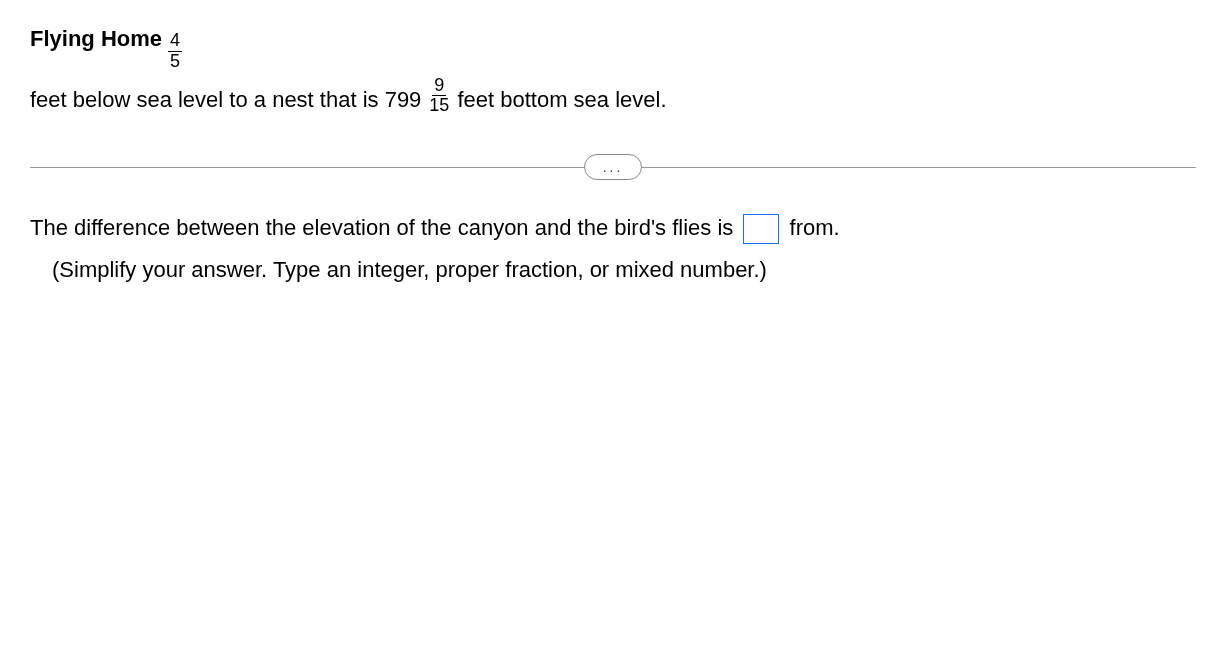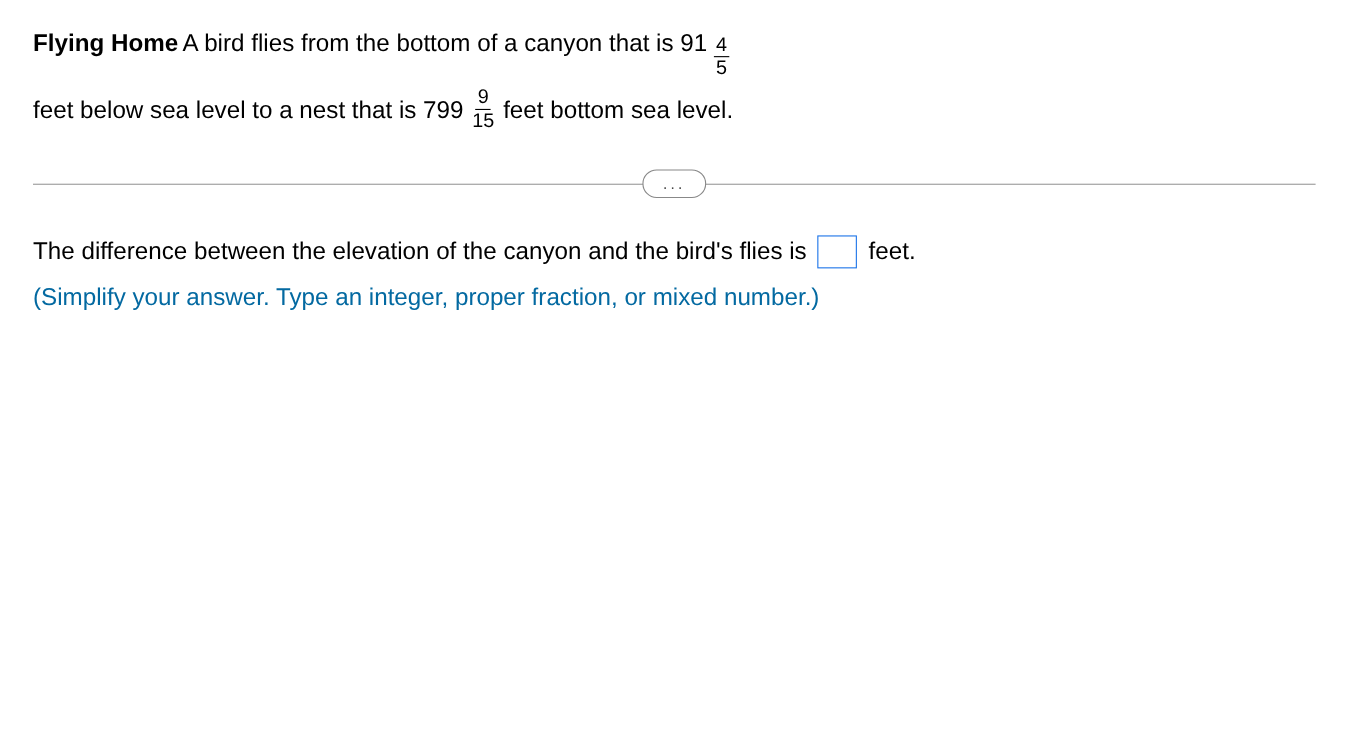--- a/index.html
+++ b/index.html
@@ -97,51 +97,51 @@
     .answer-box {
       display: inline-block;
       width: 36px;
       height: 30px;
       border: 1.5px solid #1a73e8;
       vertical-align: middle;
       margin: 0 4px;
     }
 
     .hint-text {
-      color: #0369a1;
+      color: #000000;
       font-size: 22px;
       margin-top: 8px;
       line-height: 1.5;
+      margin-left: 22px;
     }
 
     .line1 {
       display: flex;
       align-items: baseline;
       flex-wrap: wrap;
       gap: 4px;
       line-height: 1.7;
     }
 
     .line2 {
       display: flex;
-      align-items: center;
+      align-items: flex-start;
       flex-wrap: wrap;
       gap: 4px;
       line-height: 2.2;
       margin-top: 4px;
     }
   </style>
 </head>
 <body>
 
 <div class="problem-section">
   <div class="problem-text">
     <div class="line1">
       <span class="title">Flying Home</span>
-      <span>A bird flies from the bottom of a canyon that is 91</span>
       <span class="mixed-number">
         <span class="fraction">
           <span class="numerator">4</span>
           <span class="denominator">5</span>
         </span>
       </span>
     </div>
     <div class="line2">
       <span>feet below sea level to a nest that is 799</span>
       <span class="mixed-number">
@@ -157,16 +157,16 @@
 
 <div class="divider-container">
   <div class="divider-line"></div>
   <div class="dots-pill">...</div>
 </div>
 
 <div class="answer-section">
   <div>
     <span>The difference between the elevation of the canyon and the bird's flies is</span>
     <span class="answer-box"></span>
-    <span>feet.</span>
+    <span>from.</span>
   </div>
   <div class="hint-text">(Simplify your answer. Type an integer, proper fraction, or mixed number.)</div>
 </div>
 
 </body></html>

